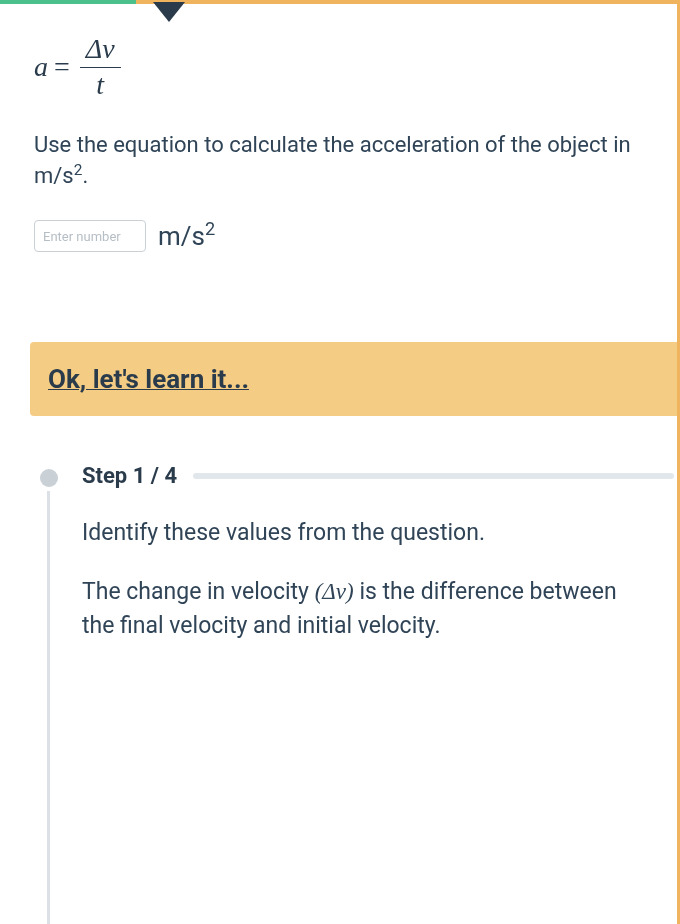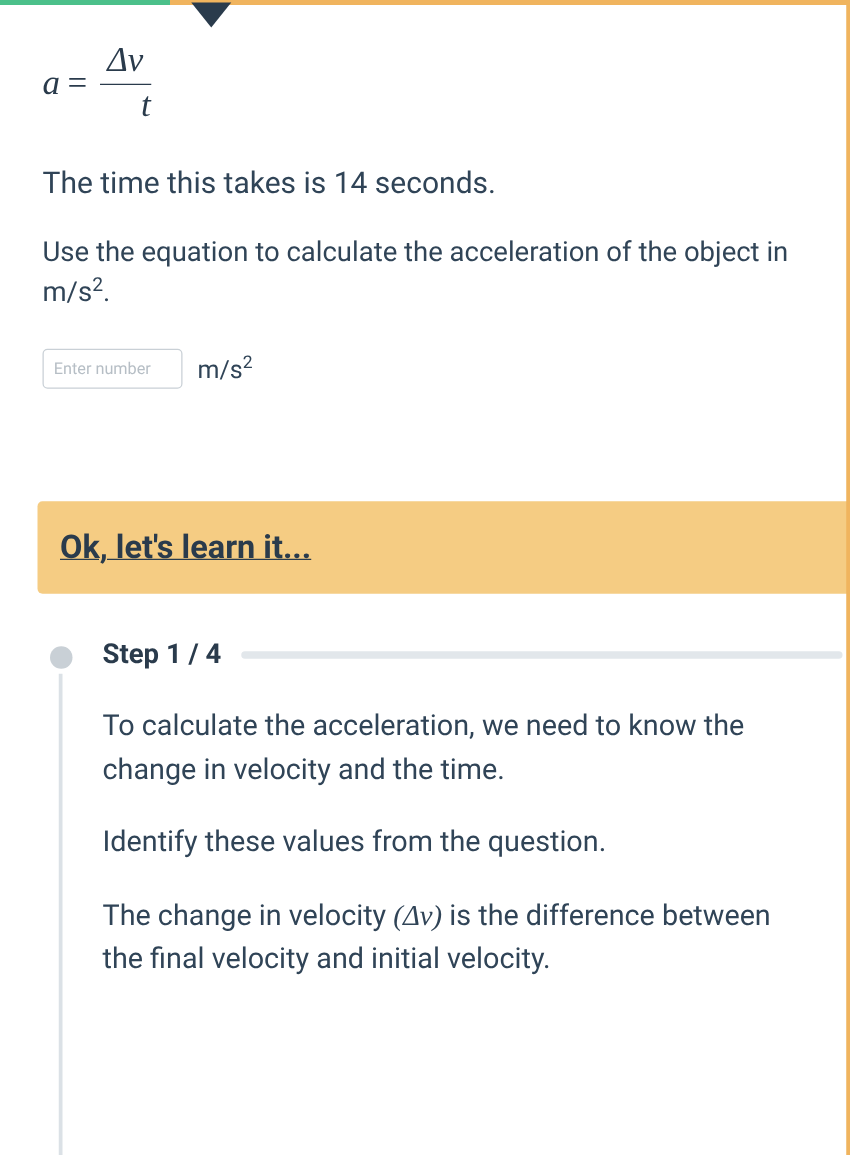--- a/index.html
+++ b/index.html
@@ -58,21 +58,21 @@
   .equation .eq-a {
     margin-right: 6px;
   }
   .equation .eq-eq {
     font-style: normal;
     margin-right: 10px;
   }
   .fraction {
     display: inline-flex;
     flex-direction: column;
-    align-items: flex-end;
+    align-items: center;
     line-height: 1.1;
   }
   .fraction .num {
     border-bottom: 1.5px solid #2a3b4c;
     padding: 0 6px 2px 6px;
   }
   .fraction .den {
     padding-top: 2px;
   }
   .question-text {
@@ -105,39 +105,39 @@
     border-radius: 4px;
     font-size: 13px;
     padding: 0 8px;
     color: #2a3b4c;
     font-family: inherit;
   }
   .answer-input::placeholder {
     color: #b6bec5;
   }
   .answer-unit {
-    font-size: 20px;
+    font-size: 26px;
     color: #304457;
   }
   .learn-banner {
     background: #f5cc83;
     padding: 22px 18px;
     border-radius: 4px 0 0 4px;
     margin-left: -4px;
     margin-right: -30px;
     text-decoration: underline;
   }
   .learn-banner-text {
     font-size: 26px;
     font-weight: 700;
     color: #2a3b4c;
   }
   .steps-wrap {
     display: flex;
-    margin-top: 36px;
+    margin-top: 47px;
   }
   .step-rail {
     width: 48px;
     flex-shrink: 0;
     position: relative;
   }
   .step-dot {
     width: 18px;
     height: 18px;
     border-radius: 50%;
@@ -199,21 +199,20 @@
   <div class="equation">
     <span class="eq-a">a</span>
     <span class="eq-eq">=</span>
     <span class="fraction">
       <span class="num">Δv</span>
       <span class="den">t</span>
     </span>
   </div>
 
   <div class="question-text">
-    <div>The time this takes is 14 seconds.</div>
   </div>
 
   <div class="instruction-text">
     <span>Use the equation to calculate the acceleration of the object in m/s</span><span class="sup">2</span><span>.</span>
   </div>
 
   <div class="answer-row">
     <input type="text" class="answer-input" placeholder="Enter number" style="">
     <span class="answer-unit">
       <span>m/s</span><span class="sup">2</span>
@@ -227,21 +226,20 @@
   <div class="steps-wrap">
     <div class="step-rail">
       <div class="step-dot"></div>
       <div class="step-line"></div>
     </div>
     <div class="step-body">
       <div class="step-header">
         <span class="step-label">Step 1 / 4</span>
         <div class="step-progress"></div>
       </div>
-      <div class="step-text">To calculate the acceleration, we need to know the change in velocity and the time.</div>
       <div class="step-text">Identify these values from the question.</div>
       <div class="step-text">
         <span>The change in velocity </span><span class="delta-v">(Δv)</span><span> is the difference between the final velocity and initial velocity.</span>
       </div>
     </div>
   </div>
 
 </div>
 
 </body></html>

